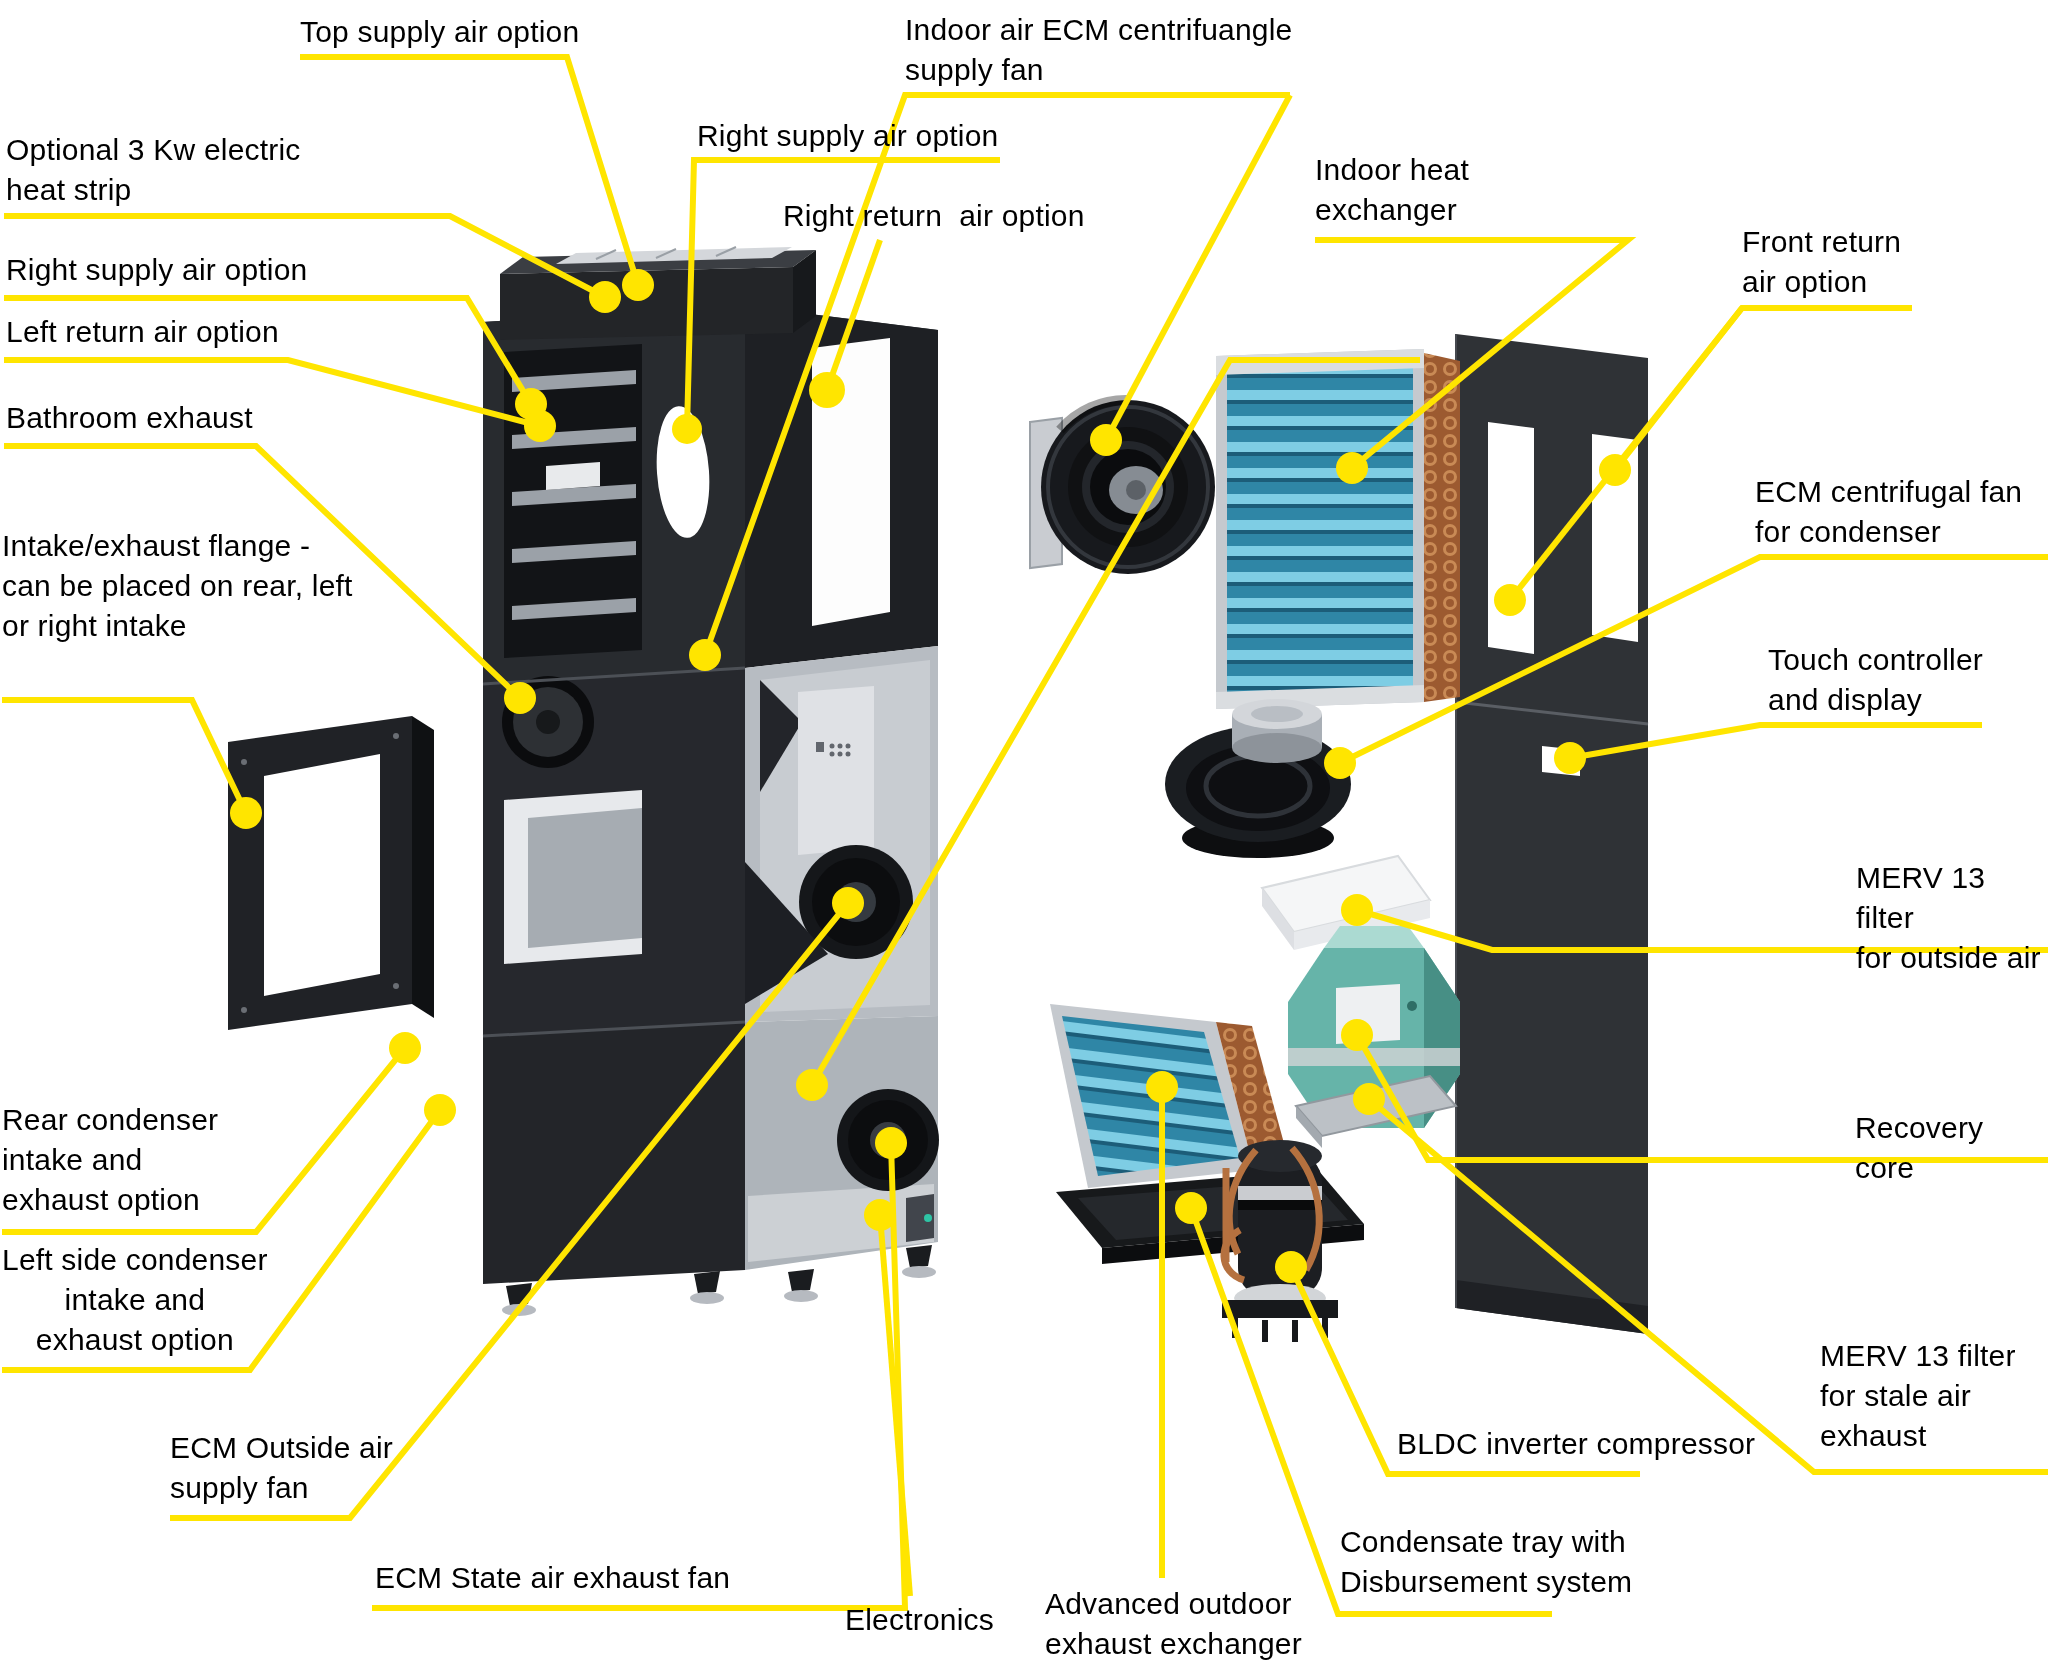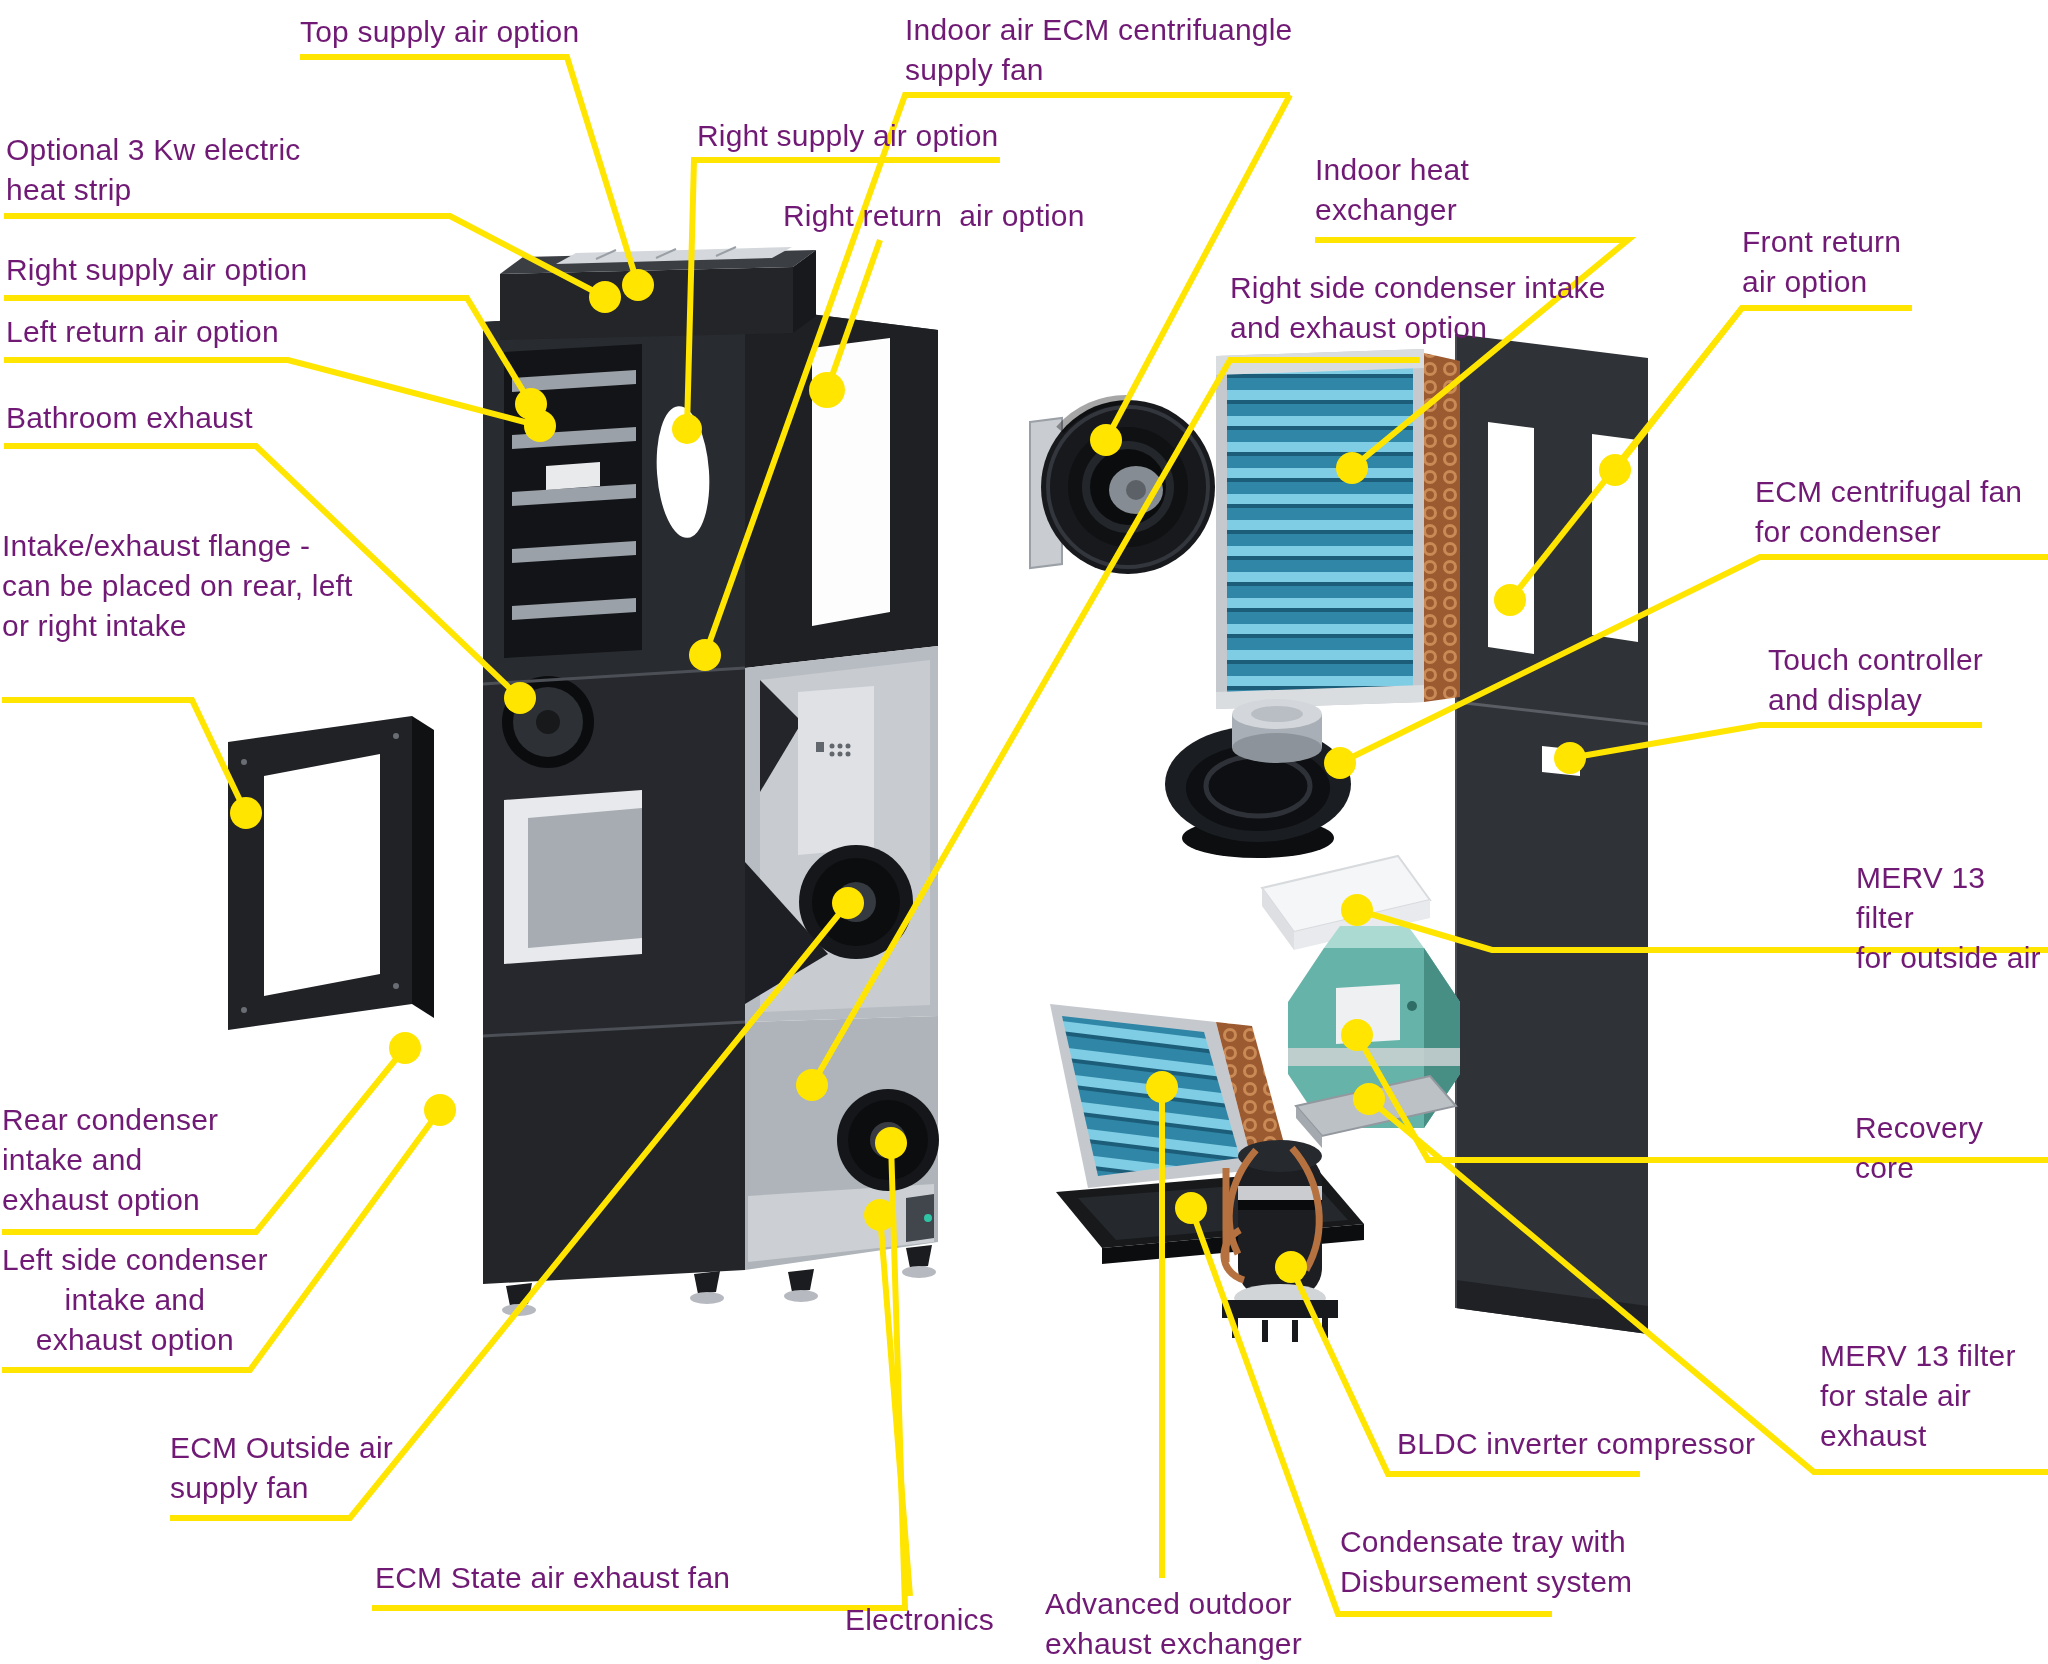--- a/index.html
+++ b/index.html
@@ -1,19 +1,19 @@
 <!DOCTYPE html>
 <html><head>
 <meta charset="utf-8">
 <style>
   html,body{margin:0;padding:0;background:#ffffff;}
   #stage{position:relative;width:2048px;height:1664px;background:#ffffff;overflow:hidden;
          font-family:"Liberation Sans",sans-serif;}
   #scene{position:absolute;left:0;top:0;width:2048px;height:1664px;}
-  .label{position:absolute;font-size:30px;line-height:40px;font-weight:500;color:#701a75;
+  .label{position:absolute;font-size:30px;line-height:40px;font-weight:500;color:#000000;
          white-space:pre-wrap;letter-spacing:.2px;z-index:5;}
 </style>
 </head>
 <body>
 
 <div id="stage">
 
 <svg id="scene" viewBox="0 0 2048 1664">
   <defs>
     <pattern id="coil" width="26" height="26" patternUnits="userSpaceOnUse">
@@ -286,22 +286,20 @@
   <div class="label" style="left:6px;top:130px;">Optional 3 Kw electric
 heat strip</div>
   <div class="label" style="left:6px;top:250px;">Right supply air option</div>
   <div class="label" style="left:6px;top:312px;">Left return air option</div>
   <div class="label" style="left:6px;top:398px;">Bathroom exhaust</div>
   <div class="label" style="left:2px;top:518px;margin-top:8px;">Intake/exhaust flange -
 can be placed on rear, left
 or right intake</div>
   <div class="label" style="left:697px;top:116px;">Right supply air option</div>
   <div class="label" style="left:783px;top:196px;">Right return  air option</div>
-  <div class="label" style="left:1230px;top:268px;">Right side condenser intake
-and exhaust option</div>
   <div class="label" style="left:1315px;top:150px;">Indoor heat
 exchanger</div>
   <div class="label" style="left:1742px;top:222px;">Front return
 air option</div>
   <div class="label" style="left:1755px;top:472px;">ECM centrifugal fan
 for condenser</div>
   <div class="label" style="left:1768px;top:640px;">Touch controller
 and display</div>
   <div class="label" style="left:1856px;top:858px;">MERV 13 filter
 for outside air</div>

